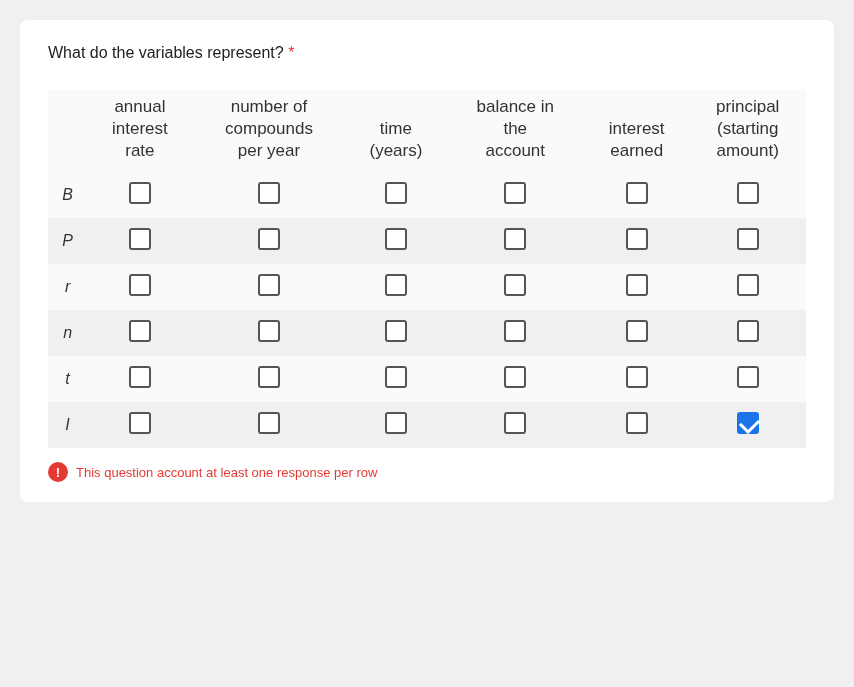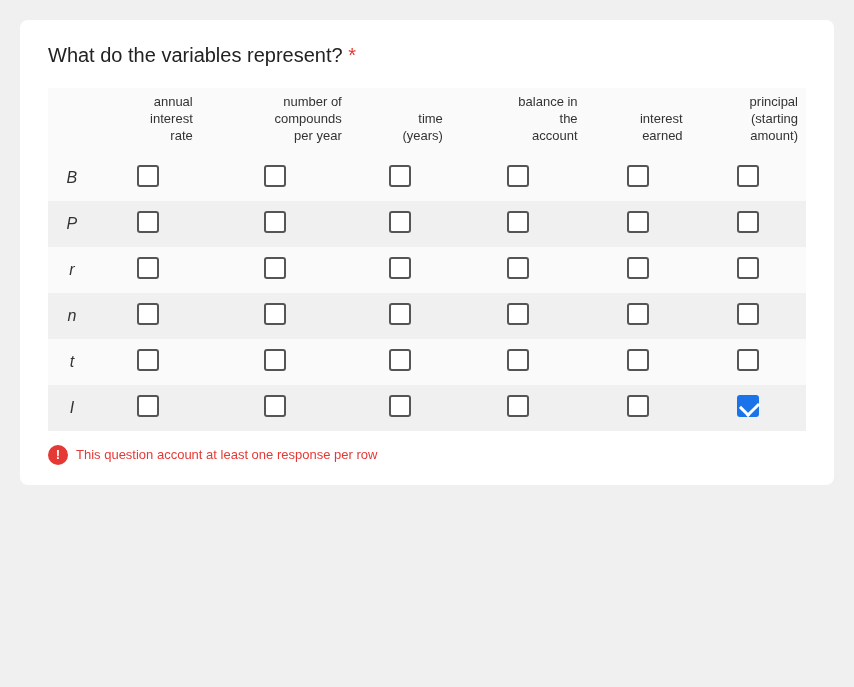--- a/index.html
+++ b/index.html
@@ -13,36 +13,36 @@
       justify-content: flex-start;
       padding: 20px;
     }
     .container {
       background: white;
       border-radius: 8px;
       padding: 24px 28px 20px 28px;
       width: 820px;
     }
     .question-title {
-      font-size: 20px;
+      font-size: 16px;
       font-weight: 500;
-      margin-bottom: 21px;
+      margin-bottom: 28px;
       color: #222;
     }
     .question-title .required {
       color: #e53935;
     }
     .grid-table {
       width: 100%;
       border-collapse: separate;
       border-spacing: 0;
     }
     .grid-table th {
-      text-align: right;
-      font-size: 13px;
+      text-align: center;
+      font-size: 17px;
       font-weight: 500;
       color: #333;
       padding: 6px 8px 10px 8px;
       vertical-align: bottom;
       line-height: 1.3;
     }
     .grid-table td {
       text-align: center;
       vertical-align: middle;
       padding: 10px 8px;

